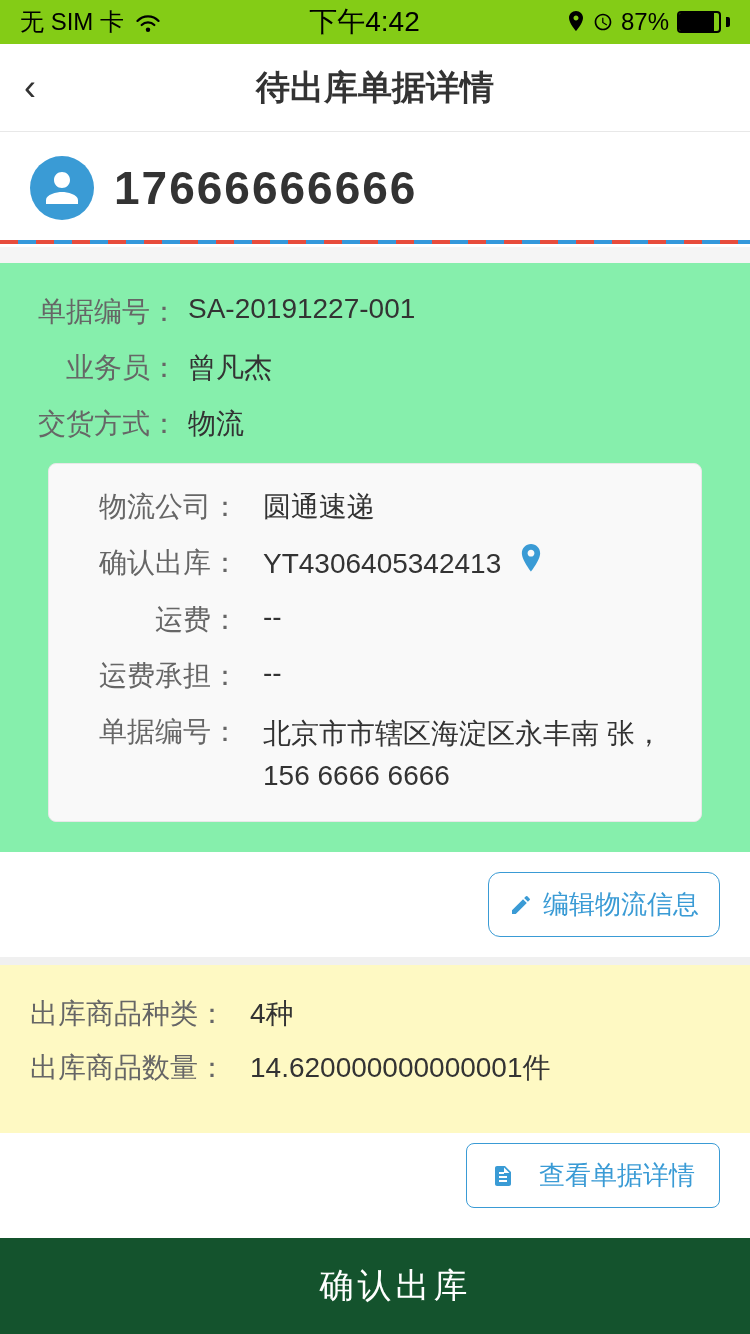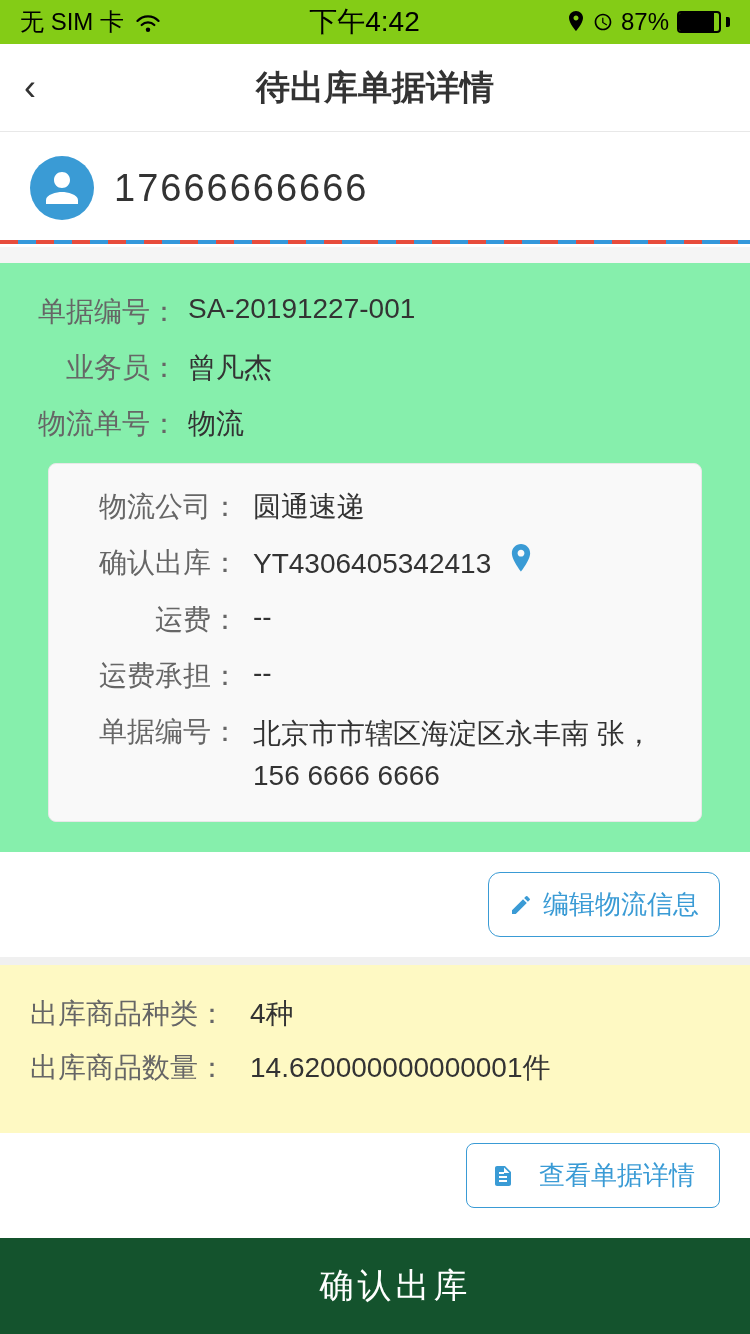--- a/index.html
+++ b/index.html
@@ -118,23 +118,23 @@
       width: 64px;
       height: 64px;
       border-radius: 50%;
       background: #3a9bd5;
       display: flex;
       align-items: center;
       justify-content: center;
     }
     .avatar svg { width: 40px; height: 40px; fill: #fff; }
     .customer-phone {
-      font-size: 38px;
-      color: #333;
-      font-weight: 400;
+      font-size: 46px;
+      color: #333;
+      font-weight: 700;
       letter-spacing: 2px;
     }
 
     
     .info-section {
       background: #86efac;
       margin-top: 16px;
       padding: 30px 18px;
     }
     .info-row {
@@ -172,21 +172,21 @@
     .logistics-row:last-child { margin-bottom: 0; }
     .logistics-label {
       color: #666;
       min-width: 160px;
       text-align: right;
       flex-shrink: 0;
     }
     .logistics-value {
       color: #333;
       flex: 1;
-      margin-left: 14px;
+      margin-left: 24px;
       display: flex;
       align-items: center;
       gap: 16px;
       flex-wrap: wrap;
     }
     .location-icon {
       color: #3a9bd5;
       font-size: 28px;
     }
     .address-text {
@@ -334,21 +334,21 @@
   <div class="info-section">
     <div class="info-row">
       <span class="info-label">单据编号：</span>
       <span class="info-value">SA-20191227-001</span>
     </div>
     <div class="info-row">
       <span class="info-label">业务员：</span>
       <span class="info-value">曾凡杰</span>
     </div>
     <div class="info-row">
-      <span class="info-label">物流单号：</span>
+      <span class="info-label">交货方式：</span>
       <span class="info-value">物流</span>
     </div>
 
     <div class="logistics-card">
       <div class="logistics-row">
         <span class="logistics-label">物流公司：</span>
         <span class="logistics-value">圆通速递</span>
       </div>
       <div class="logistics-row">
         <span class="logistics-label">确认出库：</span>

